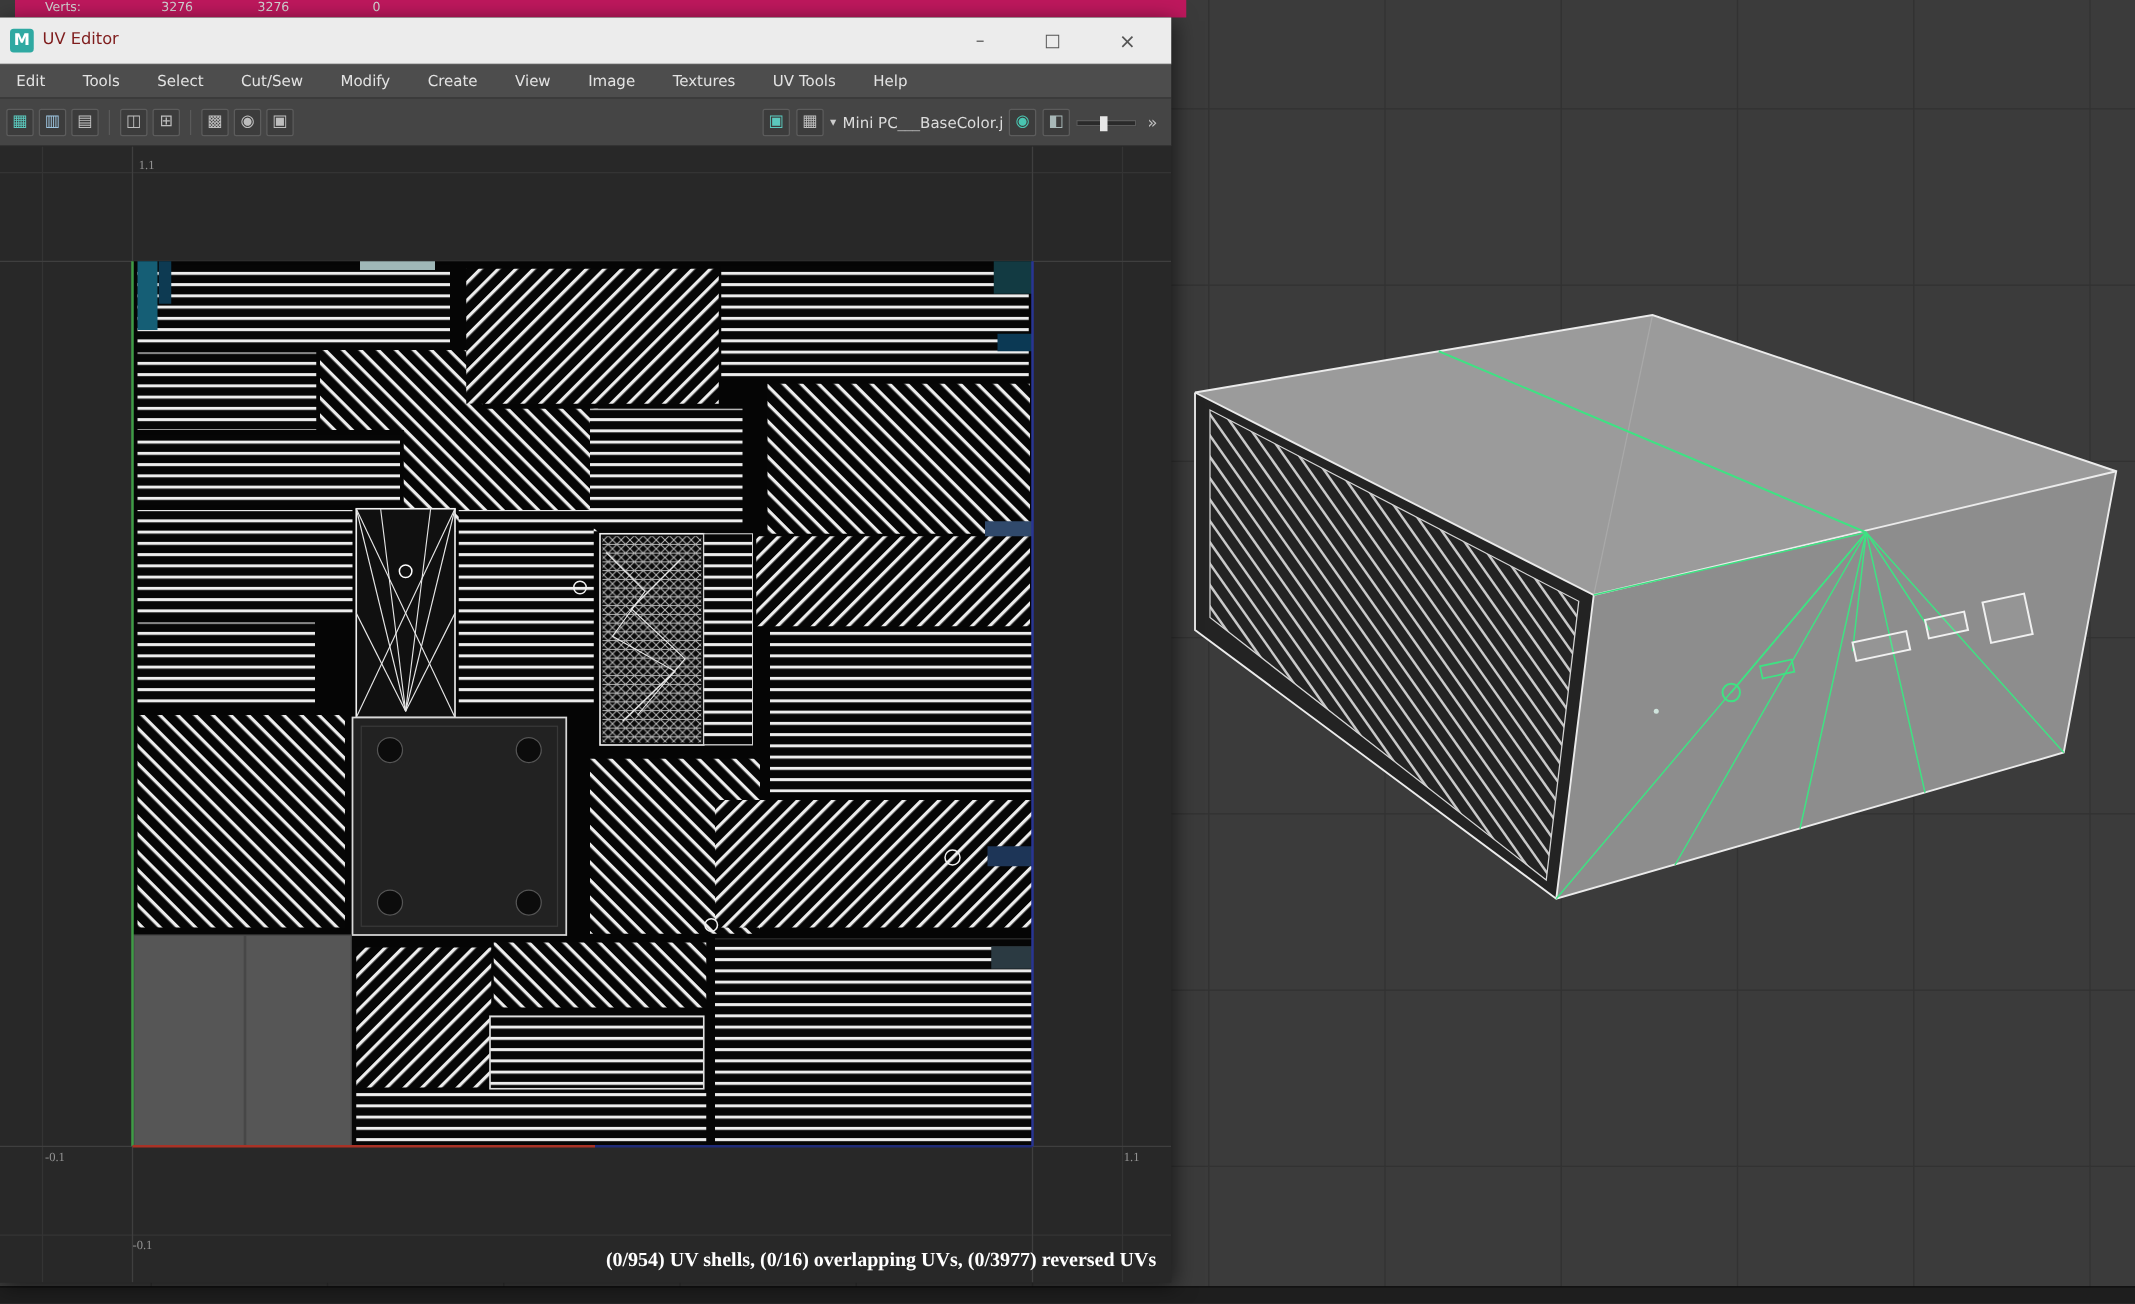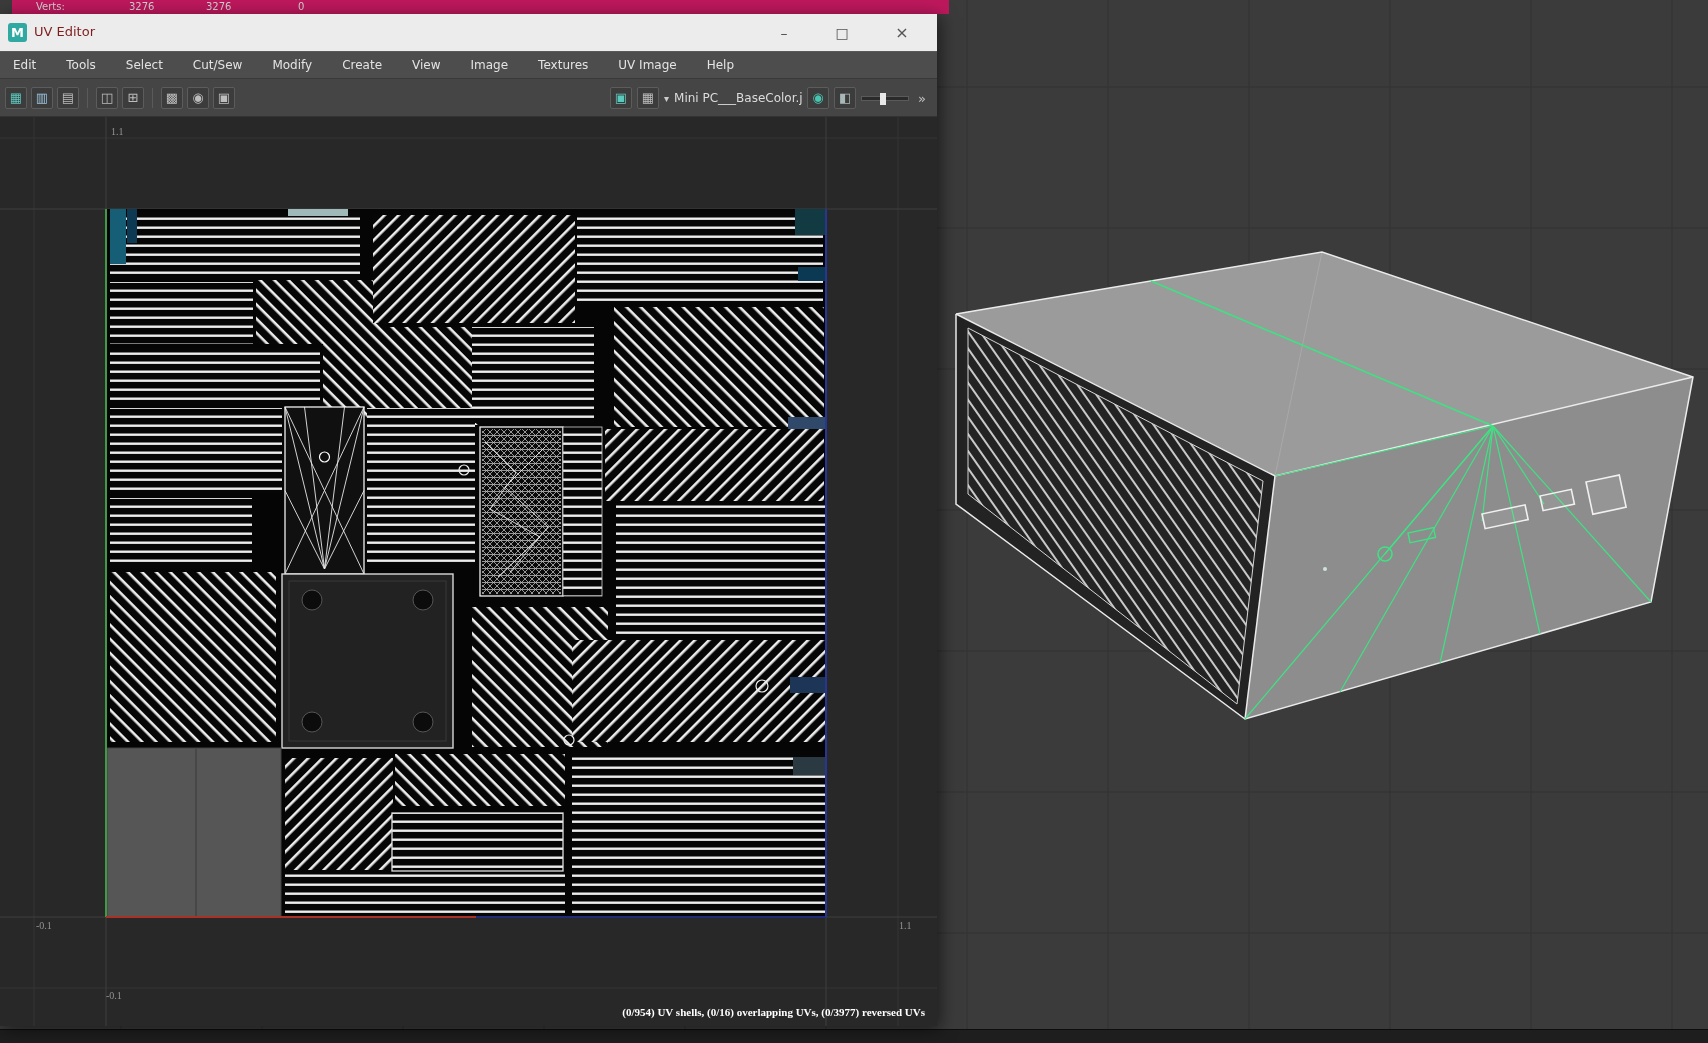--- a/index.html
+++ b/index.html
@@ -37,21 +37,21 @@
   .tb-icon { width:22px; height:22px; background:#3c3c3c; border:1px solid #5c5c5c; border-radius:2px; font-size:13px; line-height:20px; text-align:center; display:inline-block; }
   .tb-sep { width:1px; height:20px; background:#5a5a5a; margin:0 4px; display:inline-block; }
   .tb-right { position:absolute; left:610px; top:8px; display:flex; align-items:center; gap:5px; }
   .tb-arrow { color:#cccccc; font-size:10px; }
   .tex-name { color:#dcdcdc; font-size:12px; max-width:128px; white-space:nowrap; overflow:hidden; }
   .ri-wrap { display:flex; gap:5px; align-items:center; }
   .slider { width:48px; height:5px; background:#2a2a2a; border:1px solid #5a5a5a; position:relative; display:inline-block; }
   .slider-handle { position:absolute; top:-4px; width:6px; height:12px; background:#e8e8e8; }
   .chev { color:#c0c0c0; font-size:13px; margin-left:4px; letter-spacing:-2px; }
   .canvas { position:absolute; top:103px; left:0; right:0; bottom:0; background:#282828; overflow:hidden;font-family:Liberation Serif, serif; }
-  .status { position:absolute; right:12px; bottom:8px; color:#ffffff; font-size:11px; font-weight:bold; }
+  .status { position:absolute; right:12px; bottom:8px; color:#ffffff; font-size:16px; font-weight:bold; }
 </style>
 </head>
 <body>
 
 <div class="viewport">
   <svg id="vp-svg" width="1708" height="1043">
       <line x1="121" y1="0" x2="121" y2="1043" stroke="#323232" stroke-width="1"></line>
       <line x1="262" y1="0" x2="262" y2="1043" stroke="#323232" stroke-width="1"></line>
       <line x1="403" y1="0" x2="403" y2="1043" stroke="#323232" stroke-width="1"></line>
       <line x1="544" y1="0" x2="544" y2="1043" stroke="#323232" stroke-width="1"></line>
@@ -161,21 +161,21 @@
   <div class="menubar">
       <span class="menu-item">Edit</span>
       <span class="menu-item">Tools</span>
       <span class="menu-item">Select</span>
       <span class="menu-item">Cut/Sew</span>
       <span class="menu-item">Modify</span>
       <span class="menu-item">Create</span>
       <span class="menu-item">View</span>
       <span class="menu-item">Image</span>
       <span class="menu-item">Textures</span>
-      <span class="menu-item">UV Image</span>
+      <span class="menu-item">UV Tools</span>
       <span class="menu-item">Help</span>
     </div>
 
   <div class="toolbar">
     <div class="tb-left">
         <span class="tb-icon" style="color: rgb(91, 200, 189);">▦</span>
         <span class="tb-icon" style="color: rgb(156, 195, 222);">▥</span>
         <span class="tb-icon" style="color: rgb(189, 189, 189);">▤</span>
         <span class="tb-sep"></span>
         <span class="tb-icon" style="color: rgb(189, 189, 189);">◫</span>

